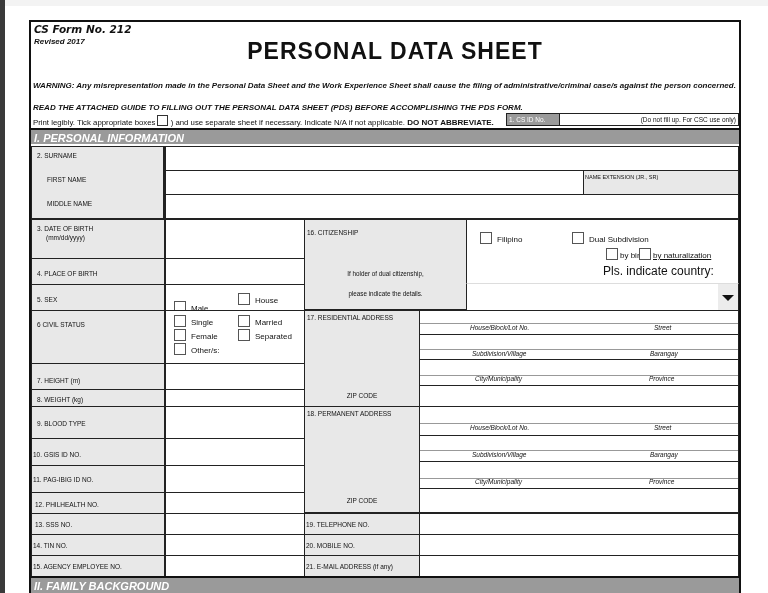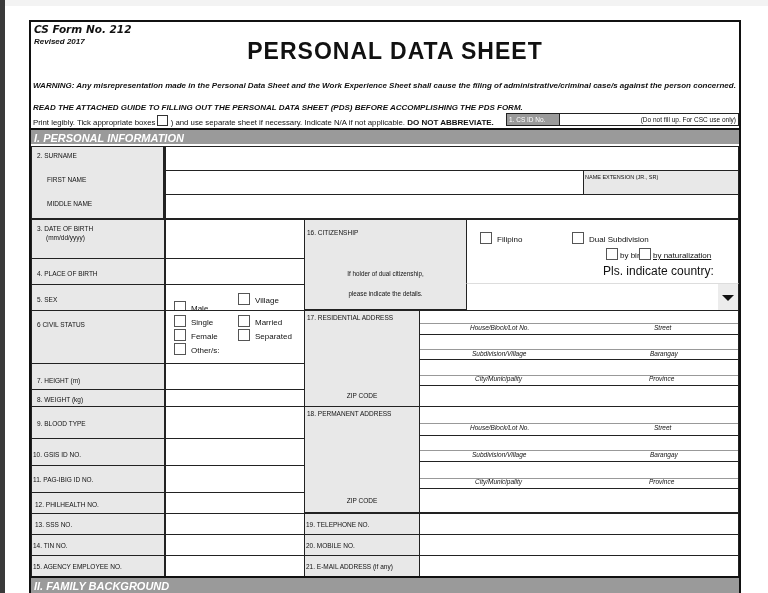--- a/index.html
+++ b/index.html
@@ -88,21 +88,21 @@
         </svg>
     </div>
   </div>
 
   <div class="abs lbl" style="left:0;top:236px;width:134px;height:27px;padding-top:10px;">4. PLACE OF BIRTH</div>
   <div class="abs val" style="left:134px;top:236px;width:140px;height:27px;"></div>
 
   <div class="abs lbl" style="left:0;top:262px;width:134px;height:27px;padding-top:10px;">5. SEX</div>
   <div class="abs val" style="left:134px;top:262px;width:140px;height:27px;">
     <div class="opt" style="left:8px;top:16px;"><span class="cbx"></span><span>Male</span></div>
-    <div class="opt" style="left:72px;top:8px;"><span class="cbx"></span><span>Village</span></div>
+    <div class="opt" style="left:72px;top:8px;"><span class="cbx"></span><span>House</span></div>
   </div>
 
   <div class="abs lbl" style="left:0;top:288px;width:134px;height:54px;padding-top:9px;">6 CIVIL STATUS</div>
   <div class="abs val" style="left:134px;top:288px;width:140px;height:54px;">
     <div class="opt" style="left:8px;top:4px;"><span class="cbx"></span><span>Single</span></div>
     <div class="opt" style="left:72px;top:4px;"><span class="cbx"></span><span>Married</span></div>
     <div class="opt" style="left:8px;top:18px;"><span class="cbx"></span><span>Female</span></div>
     <div class="opt" style="left:72px;top:18px;"><span class="cbx"></span><span>Separated</span></div>
     <div class="opt" style="left:8px;top:32px;"><span class="cbx"></span><span>Other/s:</span></div>
   </div>

